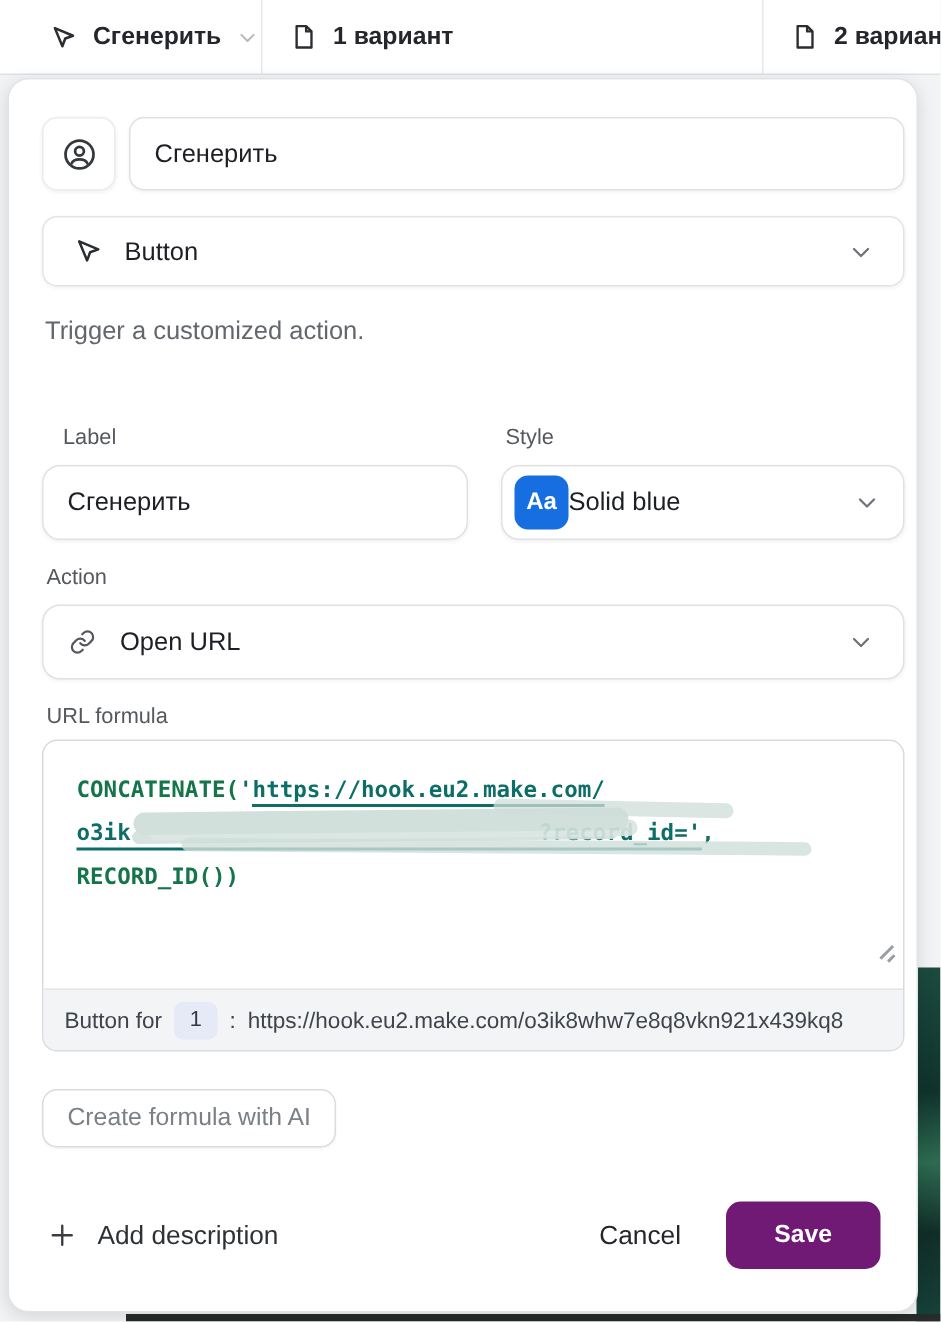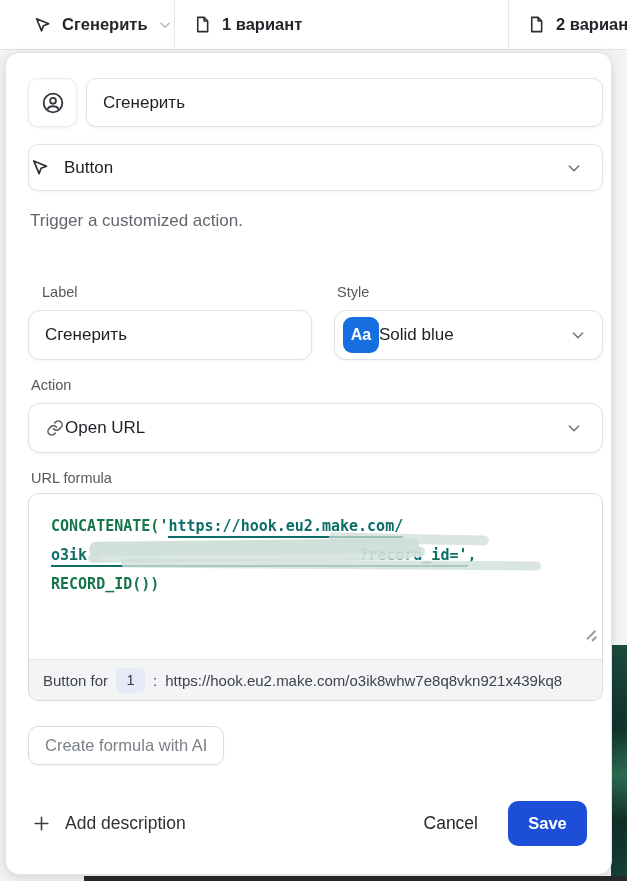--- a/index.html
+++ b/index.html
@@ -52,21 +52,21 @@
     position:absolute; left:80px; top:25px; width:517px; height:49px;
     border:1px solid #e0e1e4; border-radius:10px;
     box-shadow:0 1px 3px rgba(0,0,0,.06);
     font-size:17px; padding:0 16px; color:#1d1f25; width:517px;
     font-family:inherit; background:#fff;
   }
   .type-select {
     position:absolute; left:22px; top:91px; width:575px; height:47px;
     border:1px solid #e3e4e7; border-radius:10px;
     box-shadow:0 1px 3px rgba(0,0,0,.06);
-    display:flex; align-items:center; gap:14px; padding:0 20px 0 0;
+    display:flex; align-items:center; gap:14px; padding:0 20px 0 19px;
     cursor:pointer; background:#fff;
   }
   .type-select .tlabel { font-size:17px; color:#1d1f25; flex:1; }
 
   .desc-text { position:absolute; left:24px; top:158px; font-size:17px; color:#63666d; }
 
   .flabel { position:absolute; font-size:14.5px; color:#55585e; }
   .flabel-label { left:36px; top:231px; }
   .flabel-style { left:331px; top:231px; }
   .flabel-action { left:25px; top:324px; }
@@ -89,21 +89,21 @@
     width:36px; height:36px; border-radius:9px; background:#166ee1;
     color:#fff; font-size:16px; font-weight:700;
     display:flex; align-items:center; justify-content:center; flex:none;
   }
   .style-select .slabel { font-size:17px; color:#1d1f25; flex:1; }
 
   .action-select {
     position:absolute; left:22px; top:350px; width:575px; height:50px;
     border:1px solid #e0e1e4; border-radius:12px;
     box-shadow:0 1px 3px rgba(0,0,0,.06);
-    display:flex; align-items:center; gap:1px; padding:0 20px 0 17px;
+    display:flex; align-items:center; gap:16px; padding:0 20px 0 17px;
     cursor:pointer; background:#fff;
   }
   .action-select .alabel { font-size:17px; color:#1d1f25; flex:1; }
 
   
   .formula-box {
     position:absolute; left:22px; top:440px; width:575px; height:208px;
     border:1px solid #d8dbdf; border-radius:10px; background:#fff; overflow:hidden;
     display:flex; flex-direction:column;gap:12px;
   }
@@ -155,22 +155,22 @@
     display:flex; align-items:center; padding:0 24px 14px 26px;
   }
   .add-desc { display:flex; align-items:center; gap:14px; cursor:pointer; }
   .add-desc .adlabel { font-size:17.5px; color:#2e3136; }
   .footer-spacer { flex:1; }
   .cancel-btn {
     background:none; border:none; font-size:17.5px; color:#24262b;
     font-family:inherit; cursor:pointer; margin-right:30px;
   }
   .save-btn {
-    width:79px; height:45px; border:none; border-radius:10px;
-    background:#1d4ed8; color:#fff; font-size:16.5px; font-weight:700;
+    width:103px; height:45px; border:none; border-radius:10px;
+    background:#701a75; color:#fff; font-size:16.5px; font-weight:700;
     font-family:inherit; cursor:pointer;
   }
 </style>
 </head>
 <body>
 
 <div class="backdrop-right"></div>
 <div class="backdrop-bottom"></div>
 
 <div class="header">

